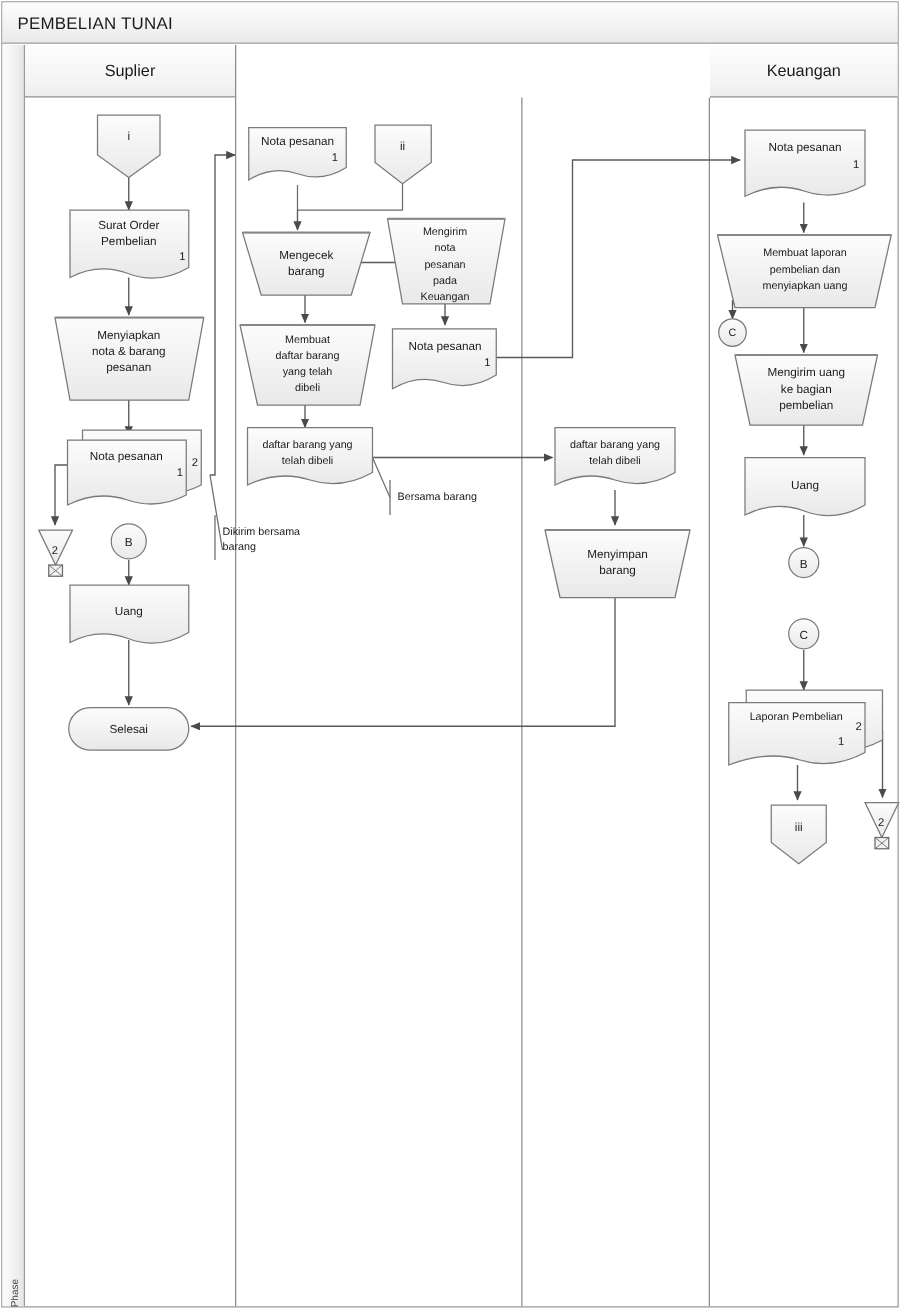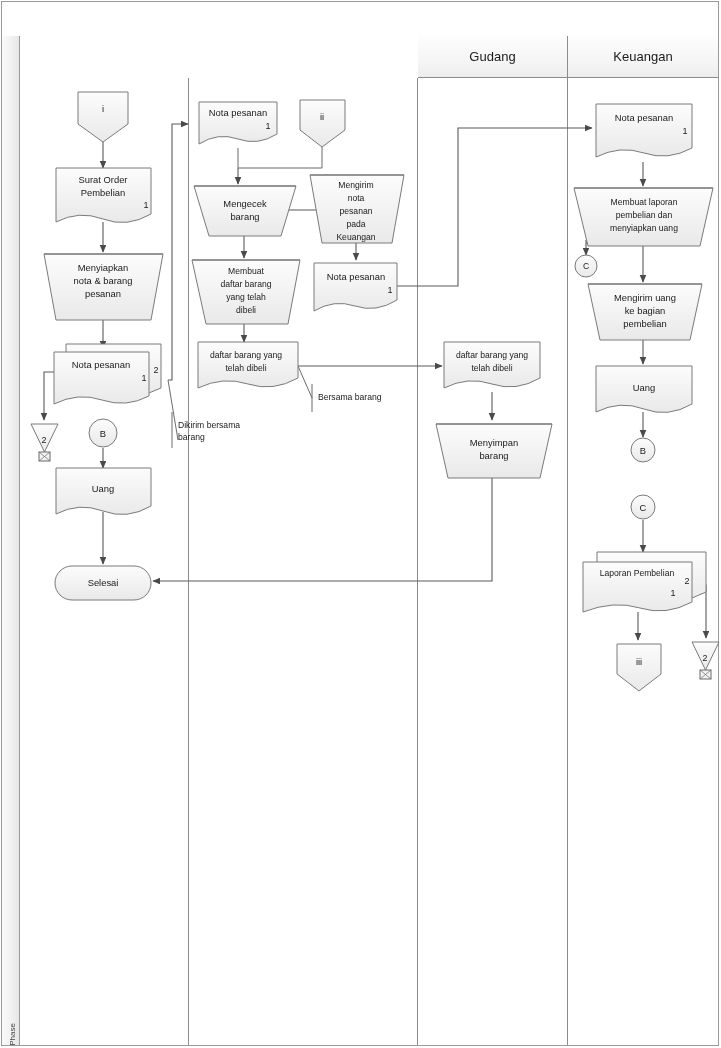--- a/index.html
+++ b/index.html
@@ -39,26 +39,29 @@
   .ln{stroke:#5a5a5a;stroke-width:1.1;fill:none;}
   .ln-t{stroke:#6b6b6b;stroke-width:1;fill:none;}
 </style>
 </head>
 <body>
 
 <div id="page">
 
   <div class="frame"></div>
 
+  <div class="title-bar">
+    <div class="title-text">PEMBELIAN TUNAI</div>
+  </div>
 
   <div class="phase-strip">
     <div class="phase-label">Phase</div>
   </div>
 
-  <div class="lane-head" style="left:418px;width:150px;">Gudang</div>
+  <div class="lane-head" style="left:20px;width:169px;">Suplier</div>
   <div class="lane-head lane-last" style="left:568px;width:150px;">Keuangan</div>
 
   <div class="lane-body" style="left:20px;width:169px;"></div>
   <div class="lane-body" style="left:189px;width:229px;"></div>
   <div class="lane-body" style="left:418px;width:150px;"></div>
   <div class="lane-body lane-last" style="left:568px;width:150px;"></div>
 
   <svg class="canvas" viewBox="0 0 721 1048">
     <defs>
       <linearGradient id="gshape" x1="0" y1="0" x2="0" y2="1">

